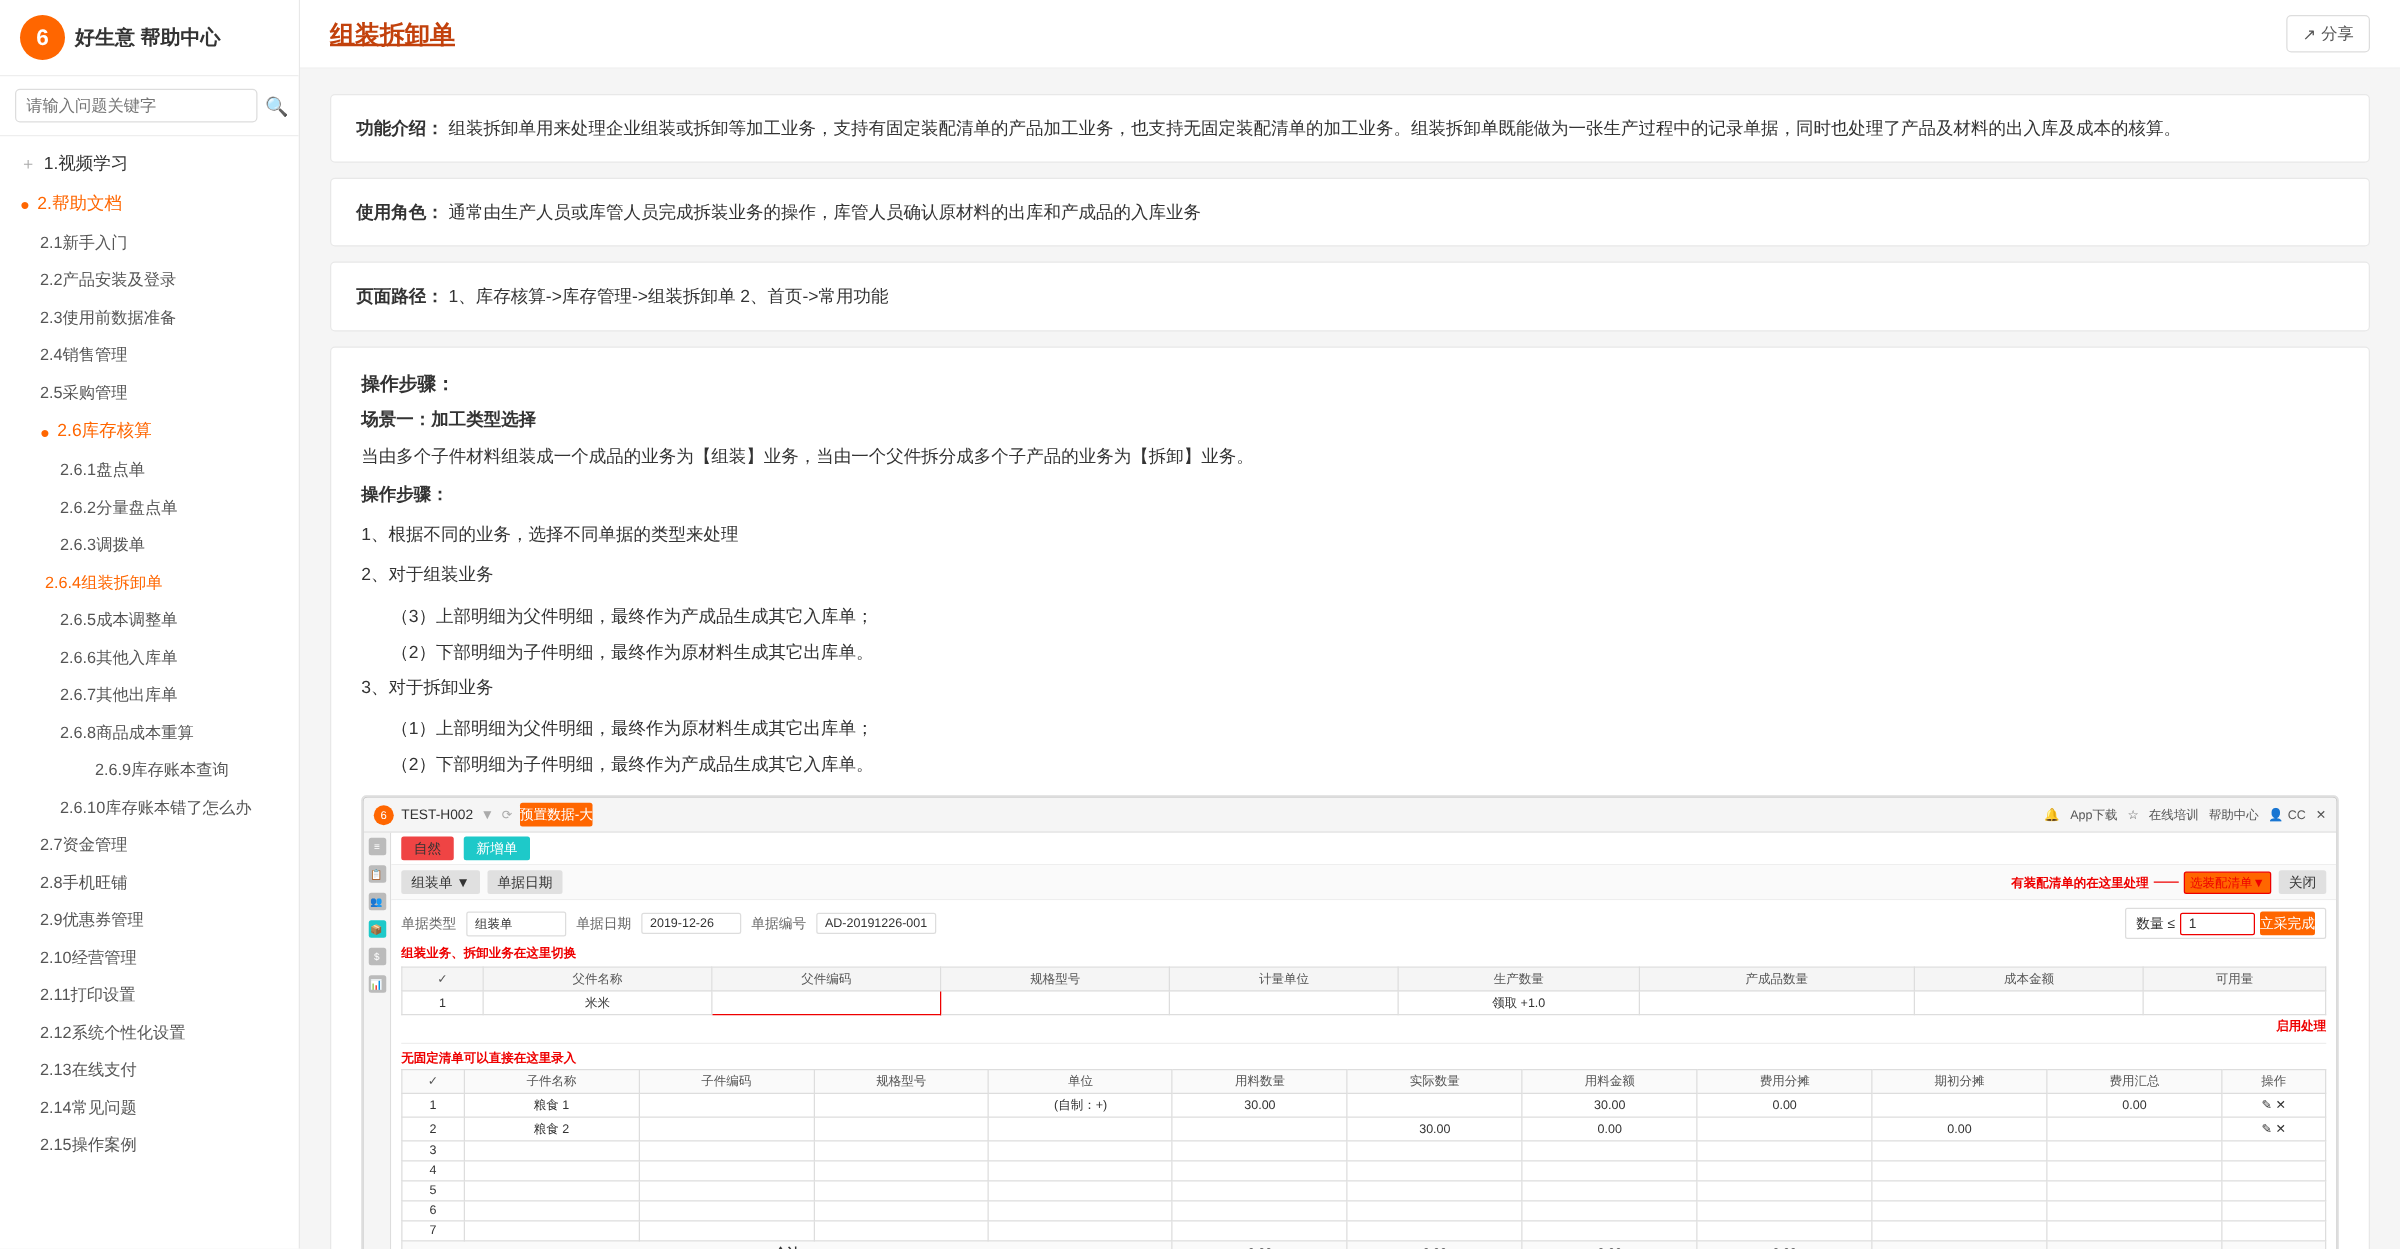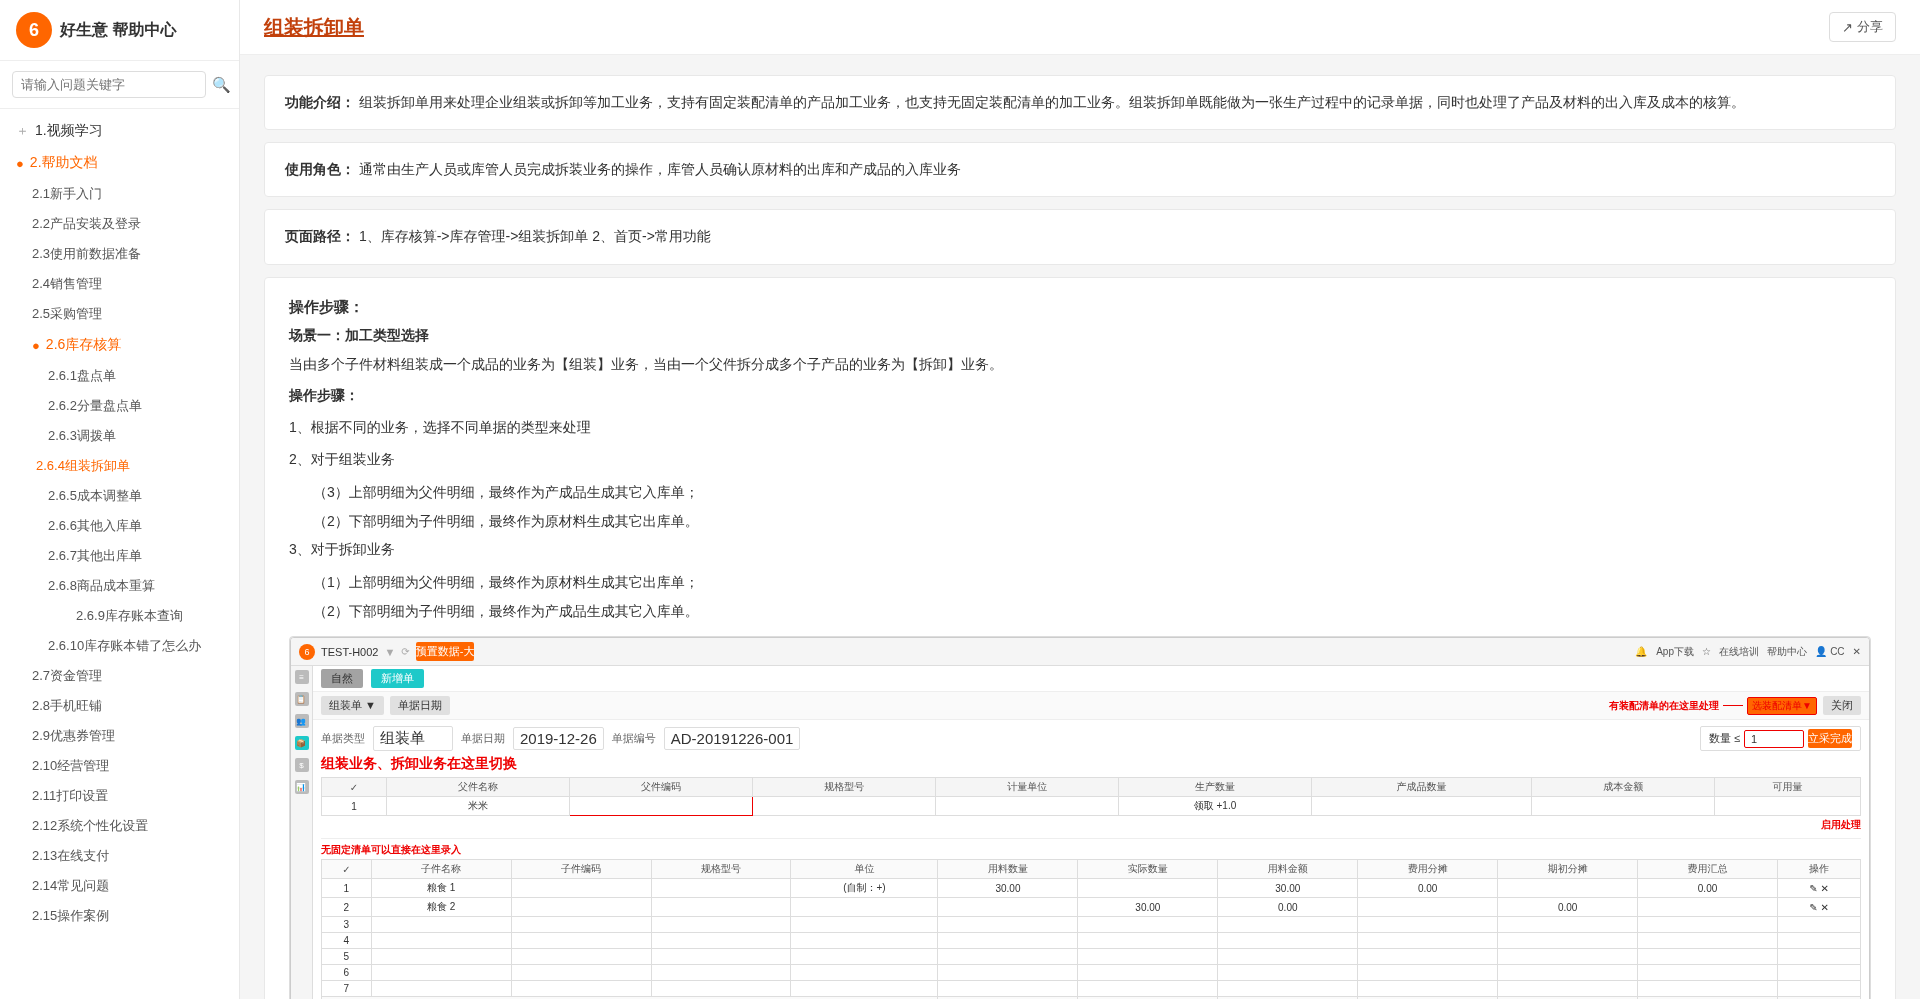--- a/index.html
+++ b/index.html
@@ -146,21 +146,21 @@
       font-size: 11px;
     }
     .mock-tab-active {
       background: #1ec9c9;
       color: #fff;
       padding: 2px 10px;
       border-radius: 2px;
       font-size: 11px;
     }
     .mock-tab {
-      background: #a3a3a3;
+      background: #ef4444;
       color: #333;
       padding: 2px 10px;
       border-radius: 2px;
       font-size: 11px;
     }
     .mock-toolbar {
       background: #fafafa;
       border-bottom: 1px solid #eee;
       padding: 4px 8px;
       display: flex; align-items: center; gap: 6px; font-size: 11px;
@@ -184,21 +184,21 @@
       background: #fff;
     }
     .mock-form-row {
       display: flex; align-items: center; gap: 8px; margin-bottom: 4px; flex-wrap: wrap;
     }
     .mock-label { color: #666; font-size: 11px; }
     .mock-input {
       border: 1px solid #ddd;
       padding: 2px 6px;
       border-radius: 2px;
-      font-size: 15px;
+      font-size: 10px;
       min-width: 80px;
     }
     .mock-input-red {
       border: 1px solid #e00;
       padding: 2px 6px;
       border-radius: 2px;
       font-size: 11px;
       min-width: 60px;
     }
     .mock-table {
@@ -434,21 +434,21 @@
                   <span class="mock-input">AD-20191226-001</span>
                   <div style="flex:1;"></div>
                   <div style="border:1px solid #ddd;padding:2px 8px;border-radius:2px;display:flex;align-items:center;gap:4px;font-size:11px;">
                     <span>数量 ≤</span>
                     <span class="mock-input-red">1</span>
                     <span class="mock-orange-btn">立采完成</span>
                   </div>
                 </div>
 
                 <div style="position:relative;margin-bottom:2px;">
-                  <span style="color:#e00;font-size:14px;font-weight:bold;">组装业务、拆卸业务在这里切换</span>
+                  <span style="color:#e00;font-size:10px;font-weight:bold;">组装业务、拆卸业务在这里切换</span>
                 </div>
 
                 <table class="mock-table">
                   <thead>
                     <tr>
                       <th>✓</th>
                       <th>父件名称</th>
                       <th>父件编码</th>
                       <th>规格型号</th>
                       <th>计量单位</th>

